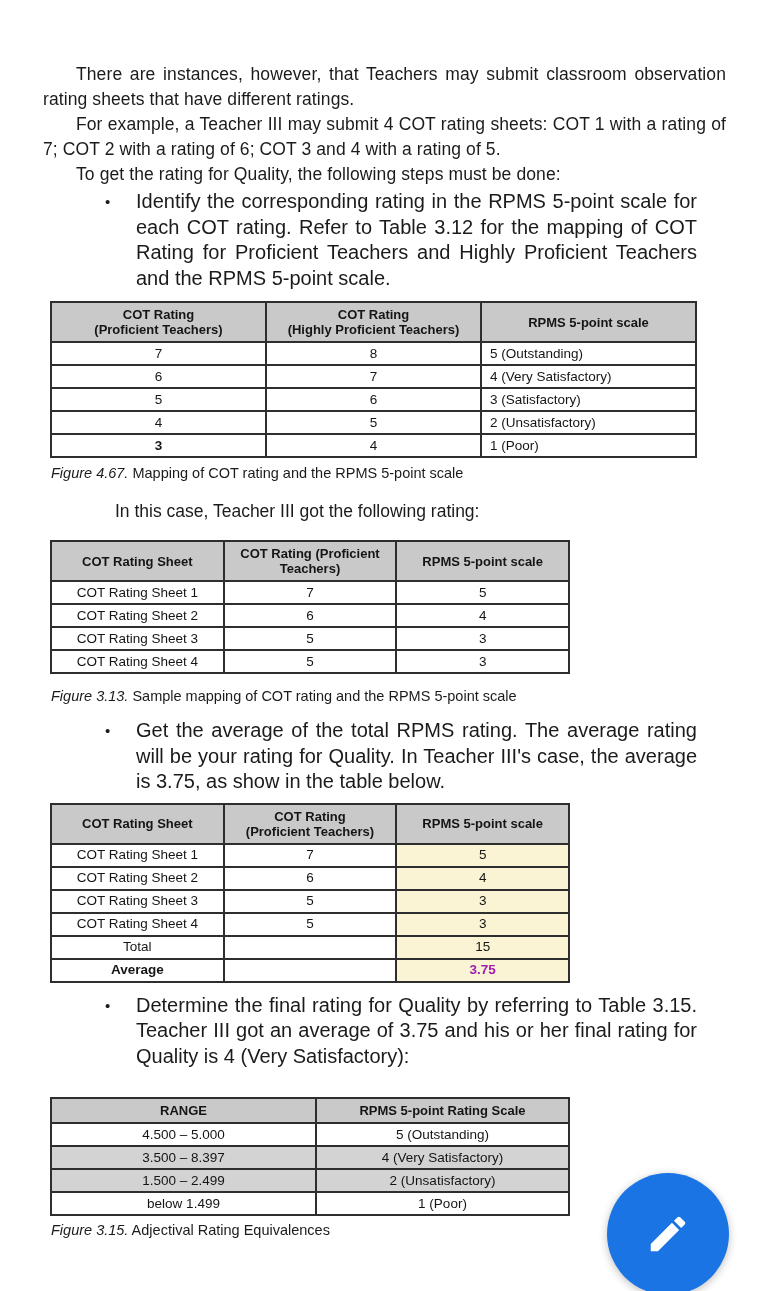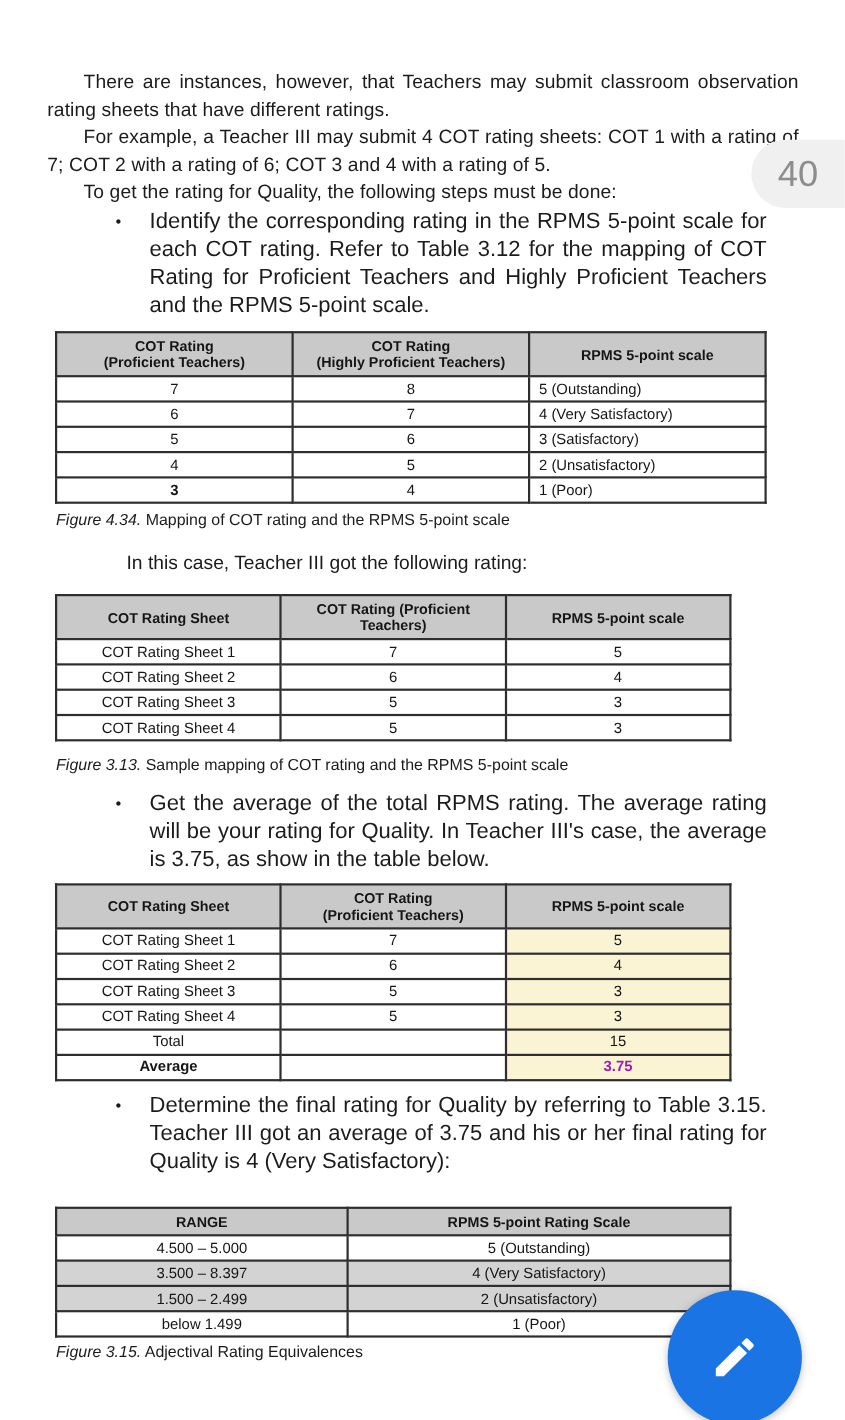--- a/index.html
+++ b/index.html
@@ -16,21 +16,21 @@
   }
   .interlude { margin:16px 0 0 72px; font-size:17.5px; line-height:25px; }
 
   
   .bullet { display:flex; margin:2px 0 0 62px; width:592px; }
   .bullet .dot { width:31px; flex:0 0 31px; font-size:15px; line-height:25.5px; }
   .bullet .btxt { flex:1; font-size:20px; line-height:25.5px; text-align:justify; }
 
   
   table.tbl {
-    border-collapse:collapse; margin-left:7px; width:615px;
+    border-collapse:collapse; margin-left:7px; width:520px;
     font-size:13.5px; color:#151515; table-layout:fixed;
   }
   table.tbl th, table.tbl td { border:2px solid #2e2e2e; }
   table.tbl th {
     background:#c9c9c9; font-weight:bold; white-space:pre-line;
     font-size:13px; line-height:15px; padding:4px 4px; text-align:center;
   }
   table.tbl td { padding:2.5px 8px; text-align:center; line-height:16px; }
   .t1 { margin-top:10px; }
   .t1 .c1, .t1 .c2 { width:205px; } .t1 .c3 { width:205px; }
@@ -122,21 +122,21 @@
           <td class="left">2 (Unsatisfactory)</td>
         </tr>
         <tr>
           <td class="b">3</td>
           <td>4</td>
           <td class="left">1 (Poor)</td>
         </tr>
       </tbody>
     </table>
     <div class="caption">
-      <span class="fig">Figure 4.34.</span><span> Mapping of COT rating and the RPMS 5-point scale</span>
+      <span class="fig">Figure 4.67.</span><span> Mapping of COT rating and the RPMS 5-point scale</span>
     </div>
 
     <div class="interlude">In this case, Teacher III got the following rating:</div>
 
     <table class="tbl t2">
       <thead>
         <tr>
           <th class="c1">COT Rating Sheet</th>
           <th class="c2">COT Rating (Proficient
 Teachers)</th>
@@ -248,23 +248,20 @@
           <td>1 (Poor)</td>
         </tr>
       </tbody>
     </table>
     <div class="caption" style="margin-top:4px;">
       <span class="fig">Figure 3.15.</span><span> Adjectival Rating Equivalences</span>
     </div>
 
   </div>
 
-  <div class="page-badge">
-    <span>40</span>
-  </div>
 
   <button class="fab">
     <span style="display:flex;">
       <svg viewBox="0 0 24 24" width="46" height="46">
         <path fill="#ffffff" d="M3 17.25V21h3.75L17.81 9.94l-3.75-3.75L3 17.25zM20.71 7.04c.39-.39.39-1.02 0-1.41l-2.34-2.34a.9959.9959 0 0 0-1.41 0l-1.83 1.83 3.75 3.75 1.83-1.83z"></path>
       </svg>
     </span>
   </button>
 </div>
 

